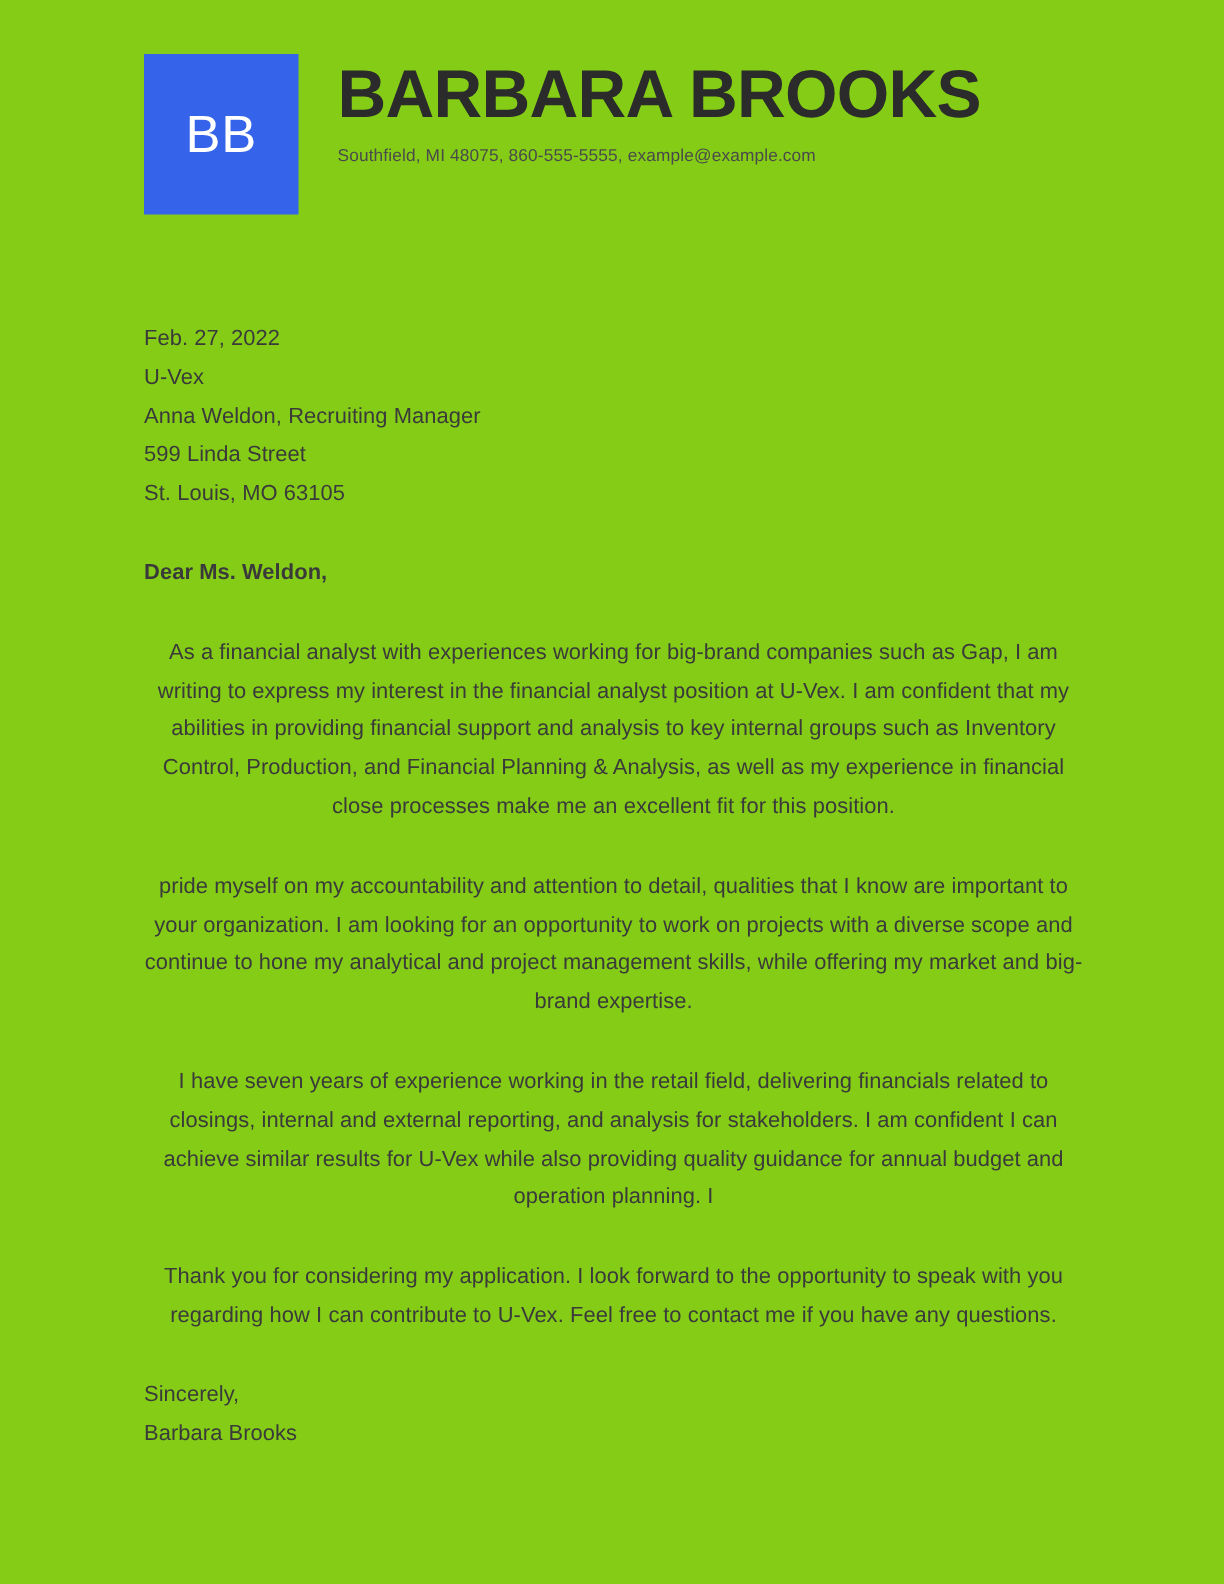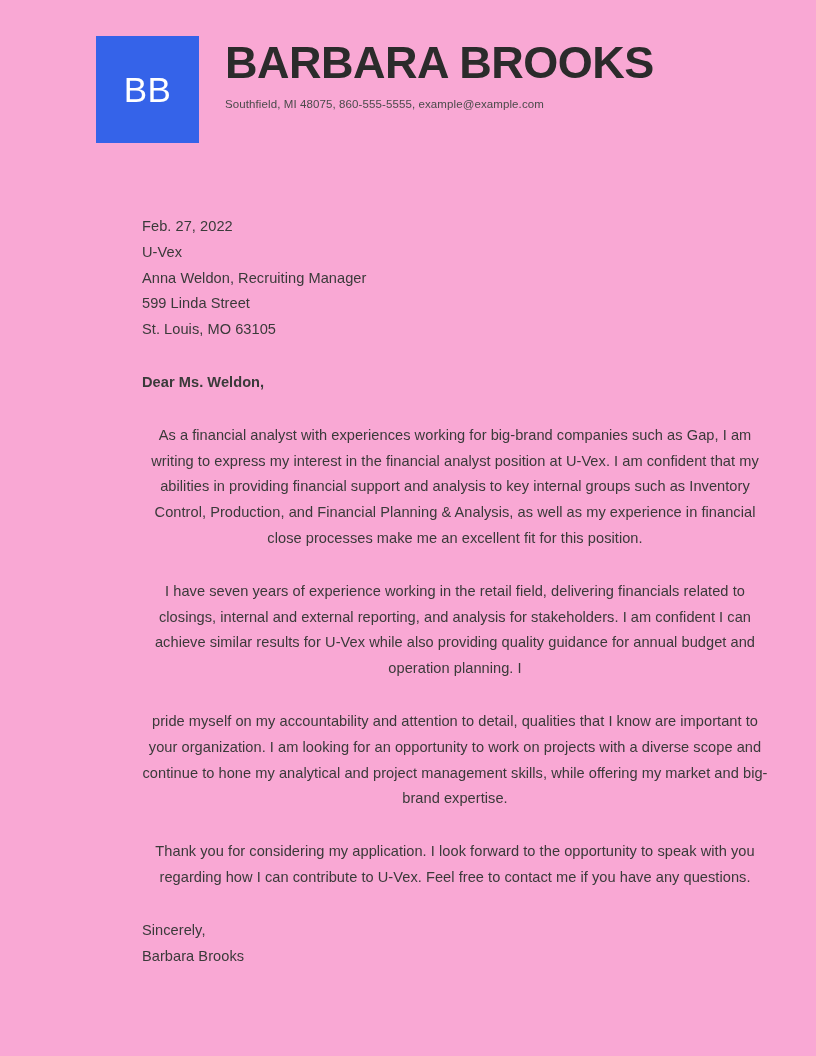--- a/index.html
+++ b/index.html
@@ -13,21 +13,21 @@
     font-family: "Liberation Sans", sans-serif;
     color: #3a3a3a;
     -webkit-font-smoothing: antialiased;
     overflow: hidden;
   }
 
   .page {
     position: relative;
     width: 816px;
     height: 1056px;
-    background: #f9a8d4;
+    background: #84cc16;
     box-sizing: border-box;
   }
 
   
   .header {
     position: absolute;
     left: 96px;
     top: 36px;
     width: 624px;
     height: 108px;
@@ -84,21 +84,20 @@
     line-height: 16px;
     white-space: nowrap;
   }
 
   
   .letter {
     position: absolute;
     left: 96px;
     top: 214px;
     width: 626px;
-    margin-left: 46px;
   }
 
   .block {
     font-size: 14.6px;
     line-height: 25.8px;
     color: #3a3a3a;
     letter-spacing: 0.05px;
   }
 
   .recipient-block {
@@ -151,23 +150,23 @@
       <span class="recipient-line">U-Vex</span>
       <span class="recipient-line">Anna Weldon, Recruiting Manager</span>
       <span class="recipient-line">599 Linda Street</span>
       <span class="recipient-line">St. Louis, MO 63105</span>
     </div>
 
     <div class="block salutation">Dear Ms. Weldon,</div>
 
     <p class="block body-paragraph">As a financial analyst with experiences working for big-brand companies such as Gap, I am writing to express my interest in the financial analyst position at U-Vex. I am confident that my abilities in providing financial support and analysis to key internal groups such as Inventory Control, Production, and Financial Planning &amp; Analysis, as well as my experience in financial close processes make me an excellent fit for this position.</p>
 
+    <p class="block body-paragraph">pride myself on my accountability and attention to detail, qualities that I know are important to your organization. I am looking for an opportunity to work on projects with a diverse scope and continue to hone my analytical and project management skills, while offering my market and big-brand expertise.</p>
+
     <p class="block body-paragraph">I have seven years of experience working in the retail field, delivering financials related to closings, internal and external reporting, and analysis for stakeholders. I am confident I can achieve similar results for U-Vex while also providing quality guidance for annual budget and operation planning. I</p>
-
-    <p class="block body-paragraph">pride myself on my accountability and attention to detail, qualities that I know are important to your organization. I am looking for an opportunity to work on projects with a diverse scope and continue to hone my analytical and project management skills, while offering my market and big-brand expertise.</p>
 
     <p class="block body-paragraph">Thank you for considering my application. I look forward to the opportunity to speak with you regarding how I can contribute to U-Vex. Feel free to contact me if you have any questions.</p>
 
     <div class="block closing-block">
       <span class="closing-line">Sincerely,</span>
       <span class="closing-line">Barbara Brooks</span>
     </div>
 
   </div>
 

